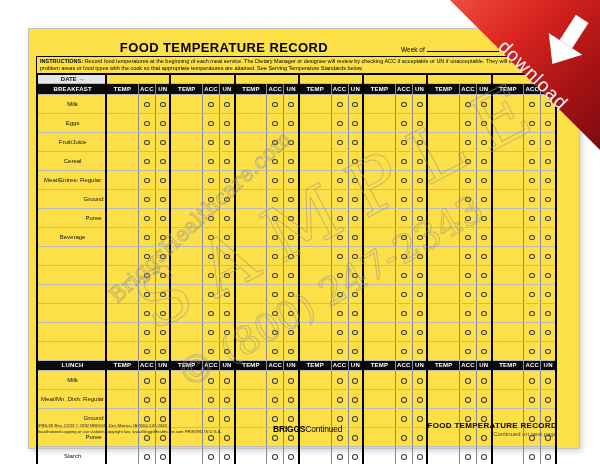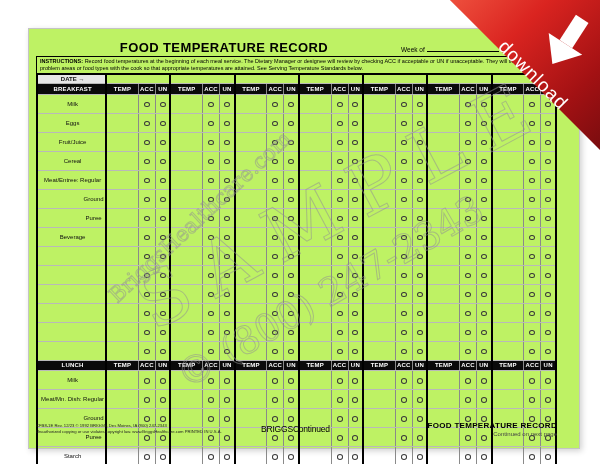--- a/index.html
+++ b/index.html
@@ -4,21 +4,21 @@
 <style>
   html,body{margin:0;padding:0;}
   body{
     width:600px;height:464px;overflow:hidden;position:relative;
     background:#ffffff;
     font-family:"Liberation Sans", sans-serif;
   }
   
   .paper{
     position:absolute;left:28px;top:28px;width:550px;height:419px;
-    background:#bef264;border:1px solid #c4c4c4;
+    background:#fde047;border:1px solid #c4c4c4;
     box-shadow:2px 2px 6px rgba(0,0,0,0.18);
     z-index:1;
   }
   .page-title{
     position:absolute;left:40px;top:11px;width:310px;text-align:center;
     font-size:13px;font-weight:bold;letter-spacing:0.4px;color:#000;
   }
   .week-of{
     position:absolute;left:372px;top:15px;font-size:6.5px;color:#000;white-space:nowrap;
   }
@@ -52,21 +52,21 @@
     font-size:6px;text-align:center;letter-spacing:0.2px;
   }
   .data-row td{height:9.4px;text-align:center;}
   .radio{
     display:inline-block;width:4px;height:3.5px;
     border:1px solid #3a3a3a;border-radius:50%;vertical-align:middle;
   }
   
   .fine-print{position:absolute;left:7px;top:394px;font-size:4.2px;line-height:1.5;color:#222;}
   .brand{position:absolute;left:232px;top:395px;font-size:8.5px;color:#000;letter-spacing:-0.2px;}
-  .brand .b1{font-weight:normal;}
+  .brand .b1{font-weight:bold;margin-left:12px;}
   .doc-title-block{position:absolute;left:330px;top:392px;width:198px;text-align:right;}
   .doc-title-block .t1{font-size:8px;font-weight:bold;letter-spacing:0.3px;color:#000;}
   .doc-title-block .t2{font-size:6px;color:#444;margin-top:1px;}
   
   .wm{
     position:absolute;z-index:3;pointer-events:none;
     font-family:"DejaVu Serif", serif;color:transparent;
     -webkit-text-stroke:1px rgba(145,145,145,0.55);
     text-align:center;white-space:nowrap;
   }

